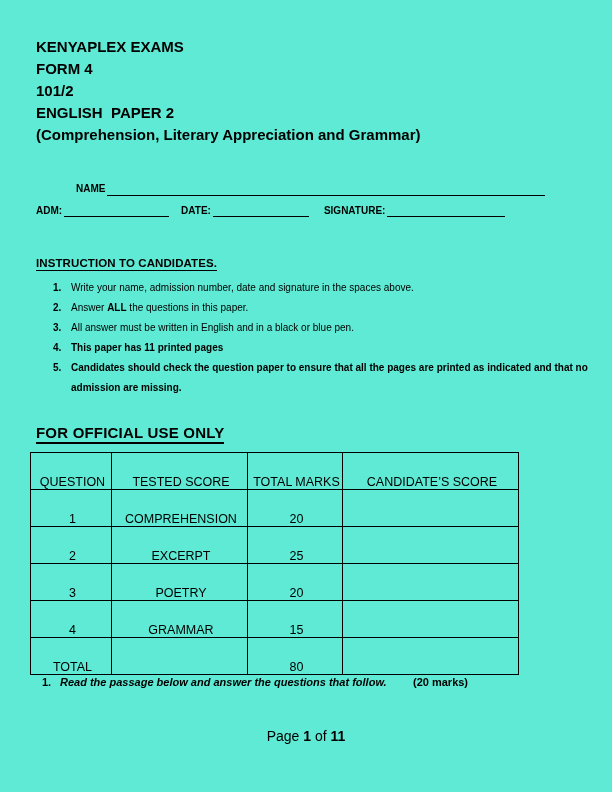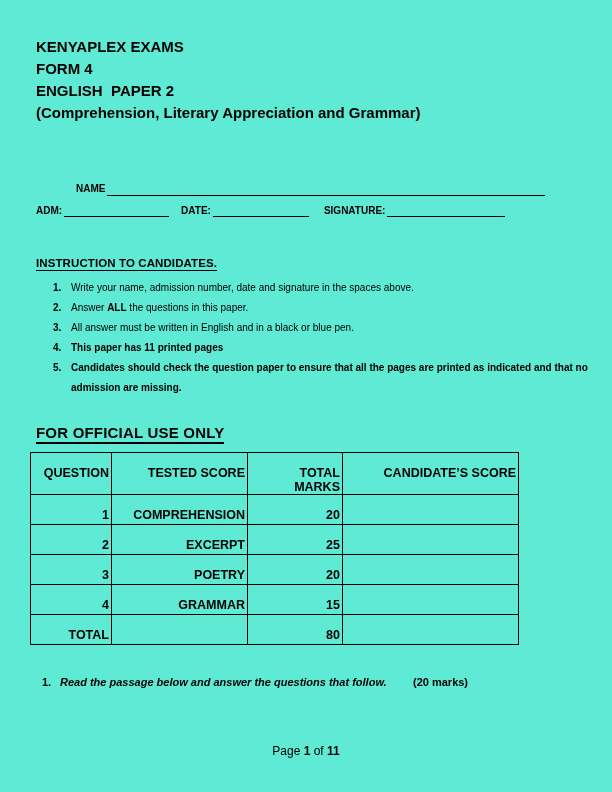--- a/index.html
+++ b/index.html
@@ -25,41 +25,42 @@
   .instruction-list{position:absolute;left:36px;top:278px;}
   .ins-item{position:relative;padding-left:35px;font-size:10px;line-height:20px;white-space:nowrap;}
   .ins-num{position:absolute;left:17px;font-weight:bold;}
   .b{font-weight:bold;}
 
   .fouo-heading{position:absolute;left:36px;top:424px;font-size:15px;font-weight:bold;
     border-bottom:2px solid #000;padding-bottom:1px;letter-spacing:.2px;}
 
   .score-table{position:absolute;left:30px;top:452px;width:488px;border-collapse:collapse;table-layout:fixed;}
   .score-table th,.score-table td{
-    border:1.5px solid #000;font-size:12.5px;font-weight:bold;text-align:right;
-    vertical-align:top;padding:13px 2px 0 5px;height:30px;box-sizing:border-box;line-height:14px;
+    border:1.5px solid #000;font-size:12.5px;font-weight:normal;text-align:center;
+    vertical-align:top;padding:22px 2px 0 5px;height:30px;box-sizing:border-box;line-height:14px;
     overflow:hidden;
   }
   col.c1{width:81px;}col.c2{width:136px;}col.c3{width:95px;}col.c4{width:176px;}
 
   .question-line{position:absolute;left:42px;top:676px;font-size:11px;font-weight:bold;width:540px;}
   .q-num{display:inline-block;width:18px;}
   .q-text{font-style:italic;}
   .q-marks{position:absolute;left:371px;top:0;}
 
-  .page-footer{position:absolute;left:0;top:728px;width:612px;text-align:center;font-size:12px;margin-top:16px;}
+  .page-footer{position:absolute;left:0;top:728px;width:612px;text-align:center;font-size:14px;}
 </style>
 </head>
 <body>
 
 <div class="page">
 
   <div class="header-block">
       <div class="header-line">KENYAPLEX EXAMS</div>
       <div class="header-line">FORM 4</div>
+      <div class="header-line">101/2</div>
       <div class="header-line">ENGLISH  PAPER 2</div>
       <div class="header-line">(Comprehension, Literary Appreciation and Grammar)</div>
     </div>
 
   <div class="name-row">
     <span class="field-label">NAME</span>
     <span class="fill-line grow"></span>
   </div>
 
   <div class="adm-row">

